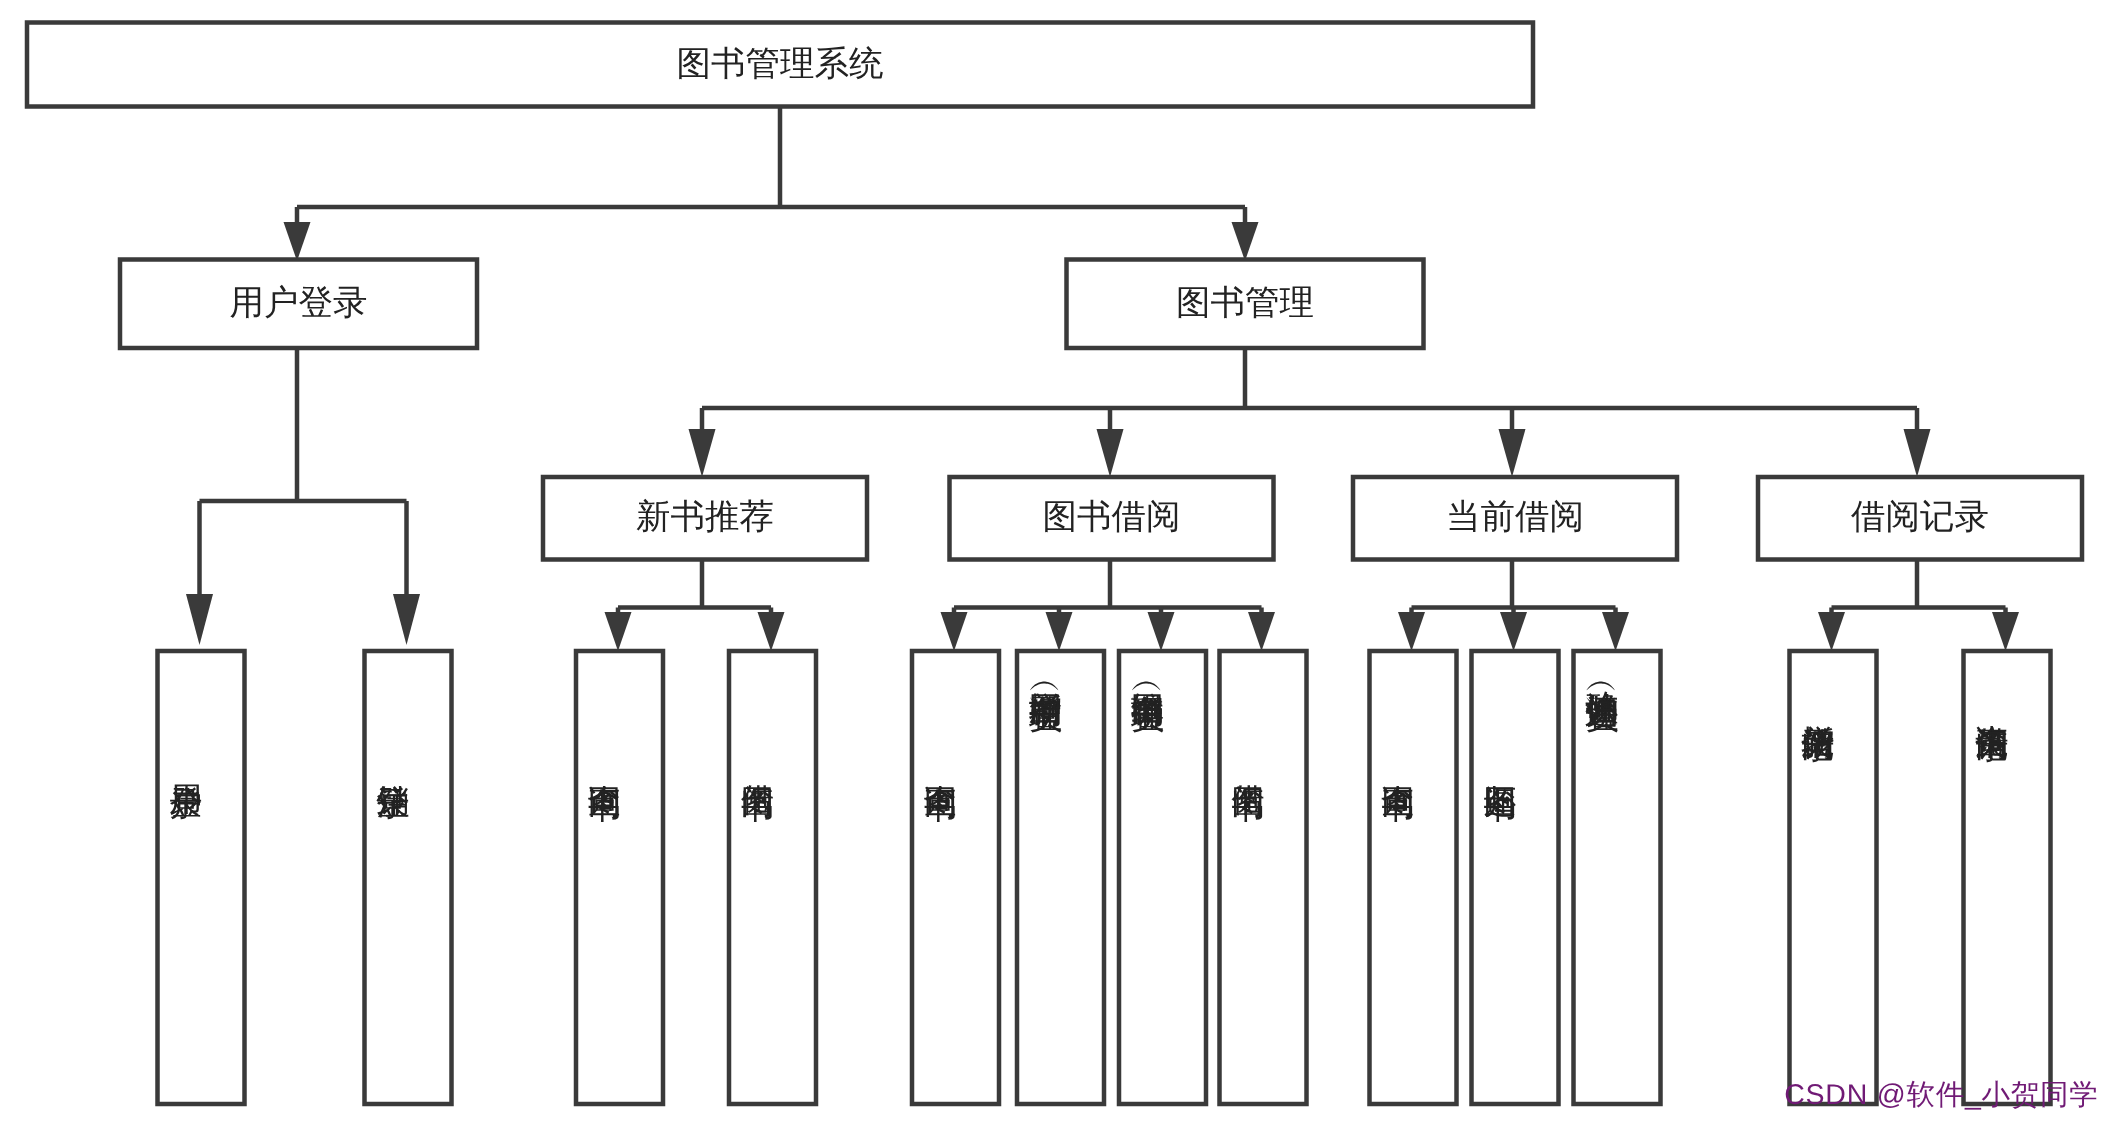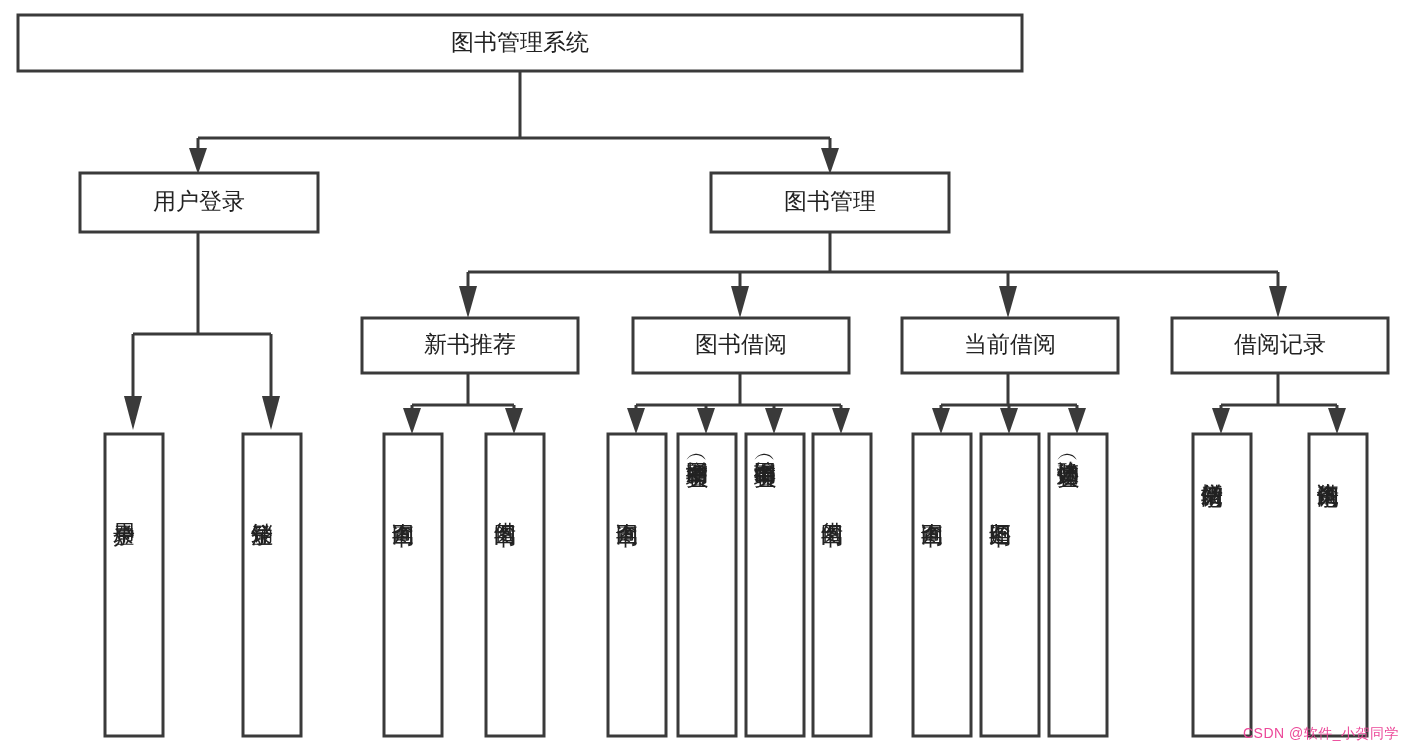--- a/index.html
+++ b/index.html
@@ -59,22 +59,22 @@
     text-orientation: upright;
     letter-spacing: 1px;
     white-space: nowrap;
     pointer-events: none;
   }
   .watermark {
     position: absolute;
     right: 6px;
     bottom: 4px;
     font-family: "Liberation Sans", "DejaVu Sans", sans-serif;
-    font-size: 14px;
-    color: #ec4899;
+    font-size: 19px;
+    color: #701a75;
     letter-spacing: 0.5px;
     white-space: nowrap;
     text-align: center;
   }
 </style>
 </head>
 <body>
 
 <div id="stage">
 

